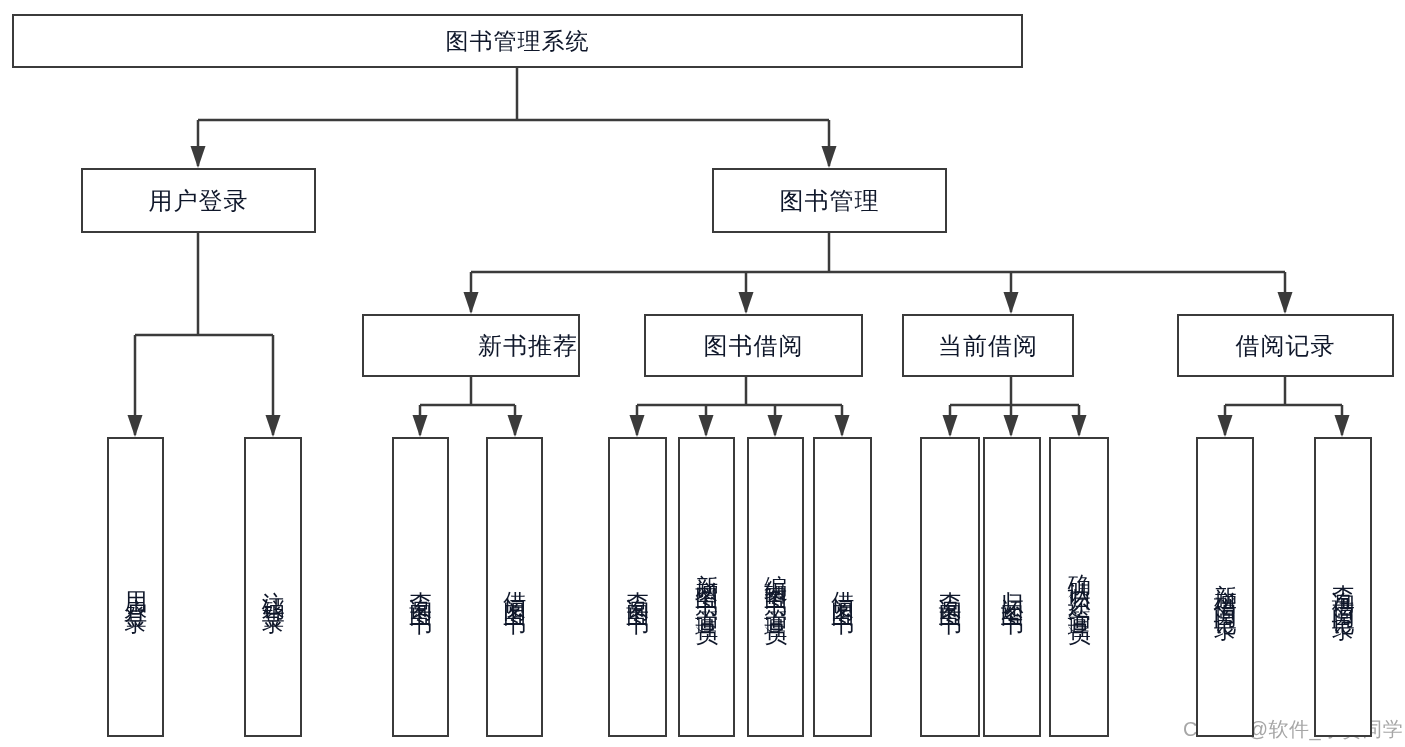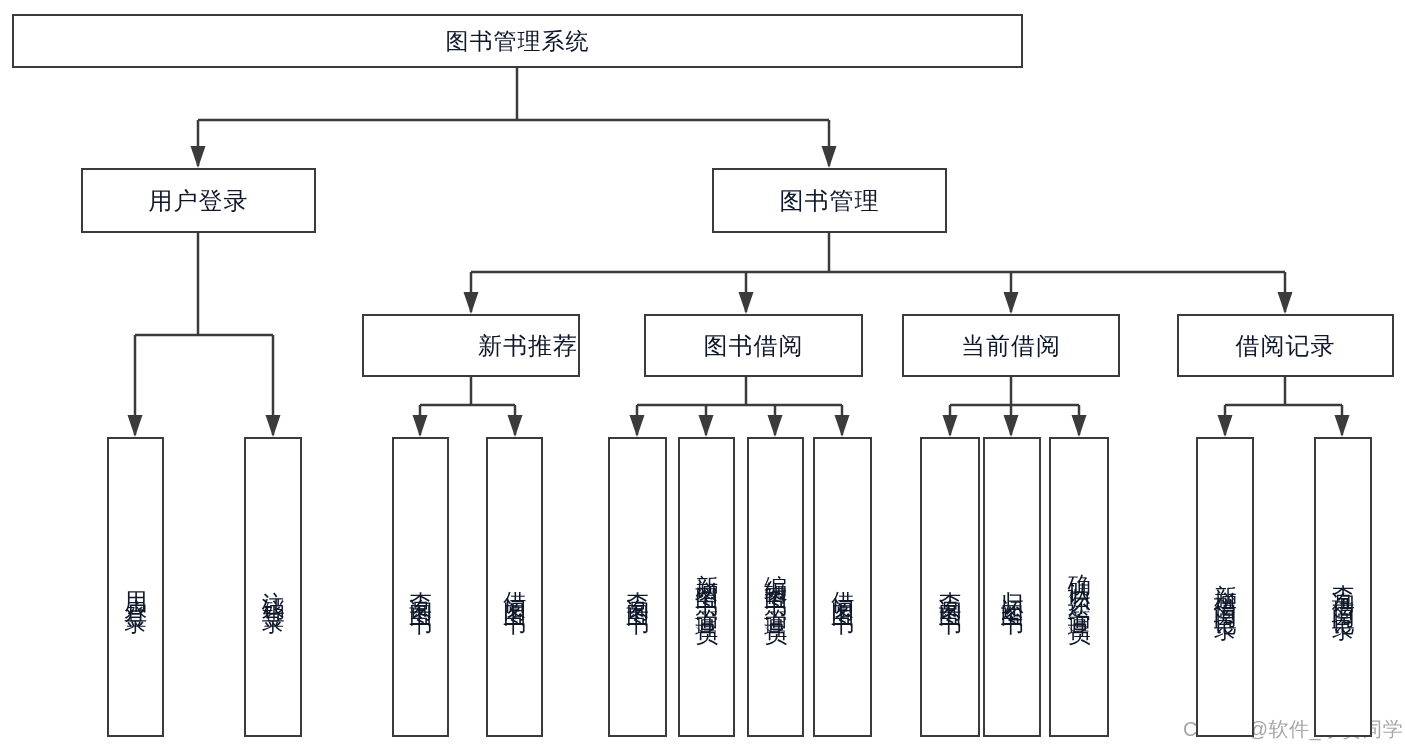--- a/index.html
+++ b/index.html
@@ -115,21 +115,21 @@
     </div>
     <div class="node hbox" style="left: 712px; top: 168px; width: 235px; height: 65px;">
       <span>图书管理</span>
     </div>
     <div class="node hbox" style="left: 362px; top: 314px; width: 218px; height: 63px; justify-content: flex-end;">
       <span>新书推荐</span>
     </div>
     <div class="node hbox" style="left: 637px; top: 314px; width: 219px; height: 63px; margin-left: 7px;">
       <span>图书借阅</span>
     </div>
-    <div class="node hbox" style="left: 902px; top: 314px; width: 218px; height: 63px;">
+    <div class="node hbox" style="left: 902px; top: 314px; width: 172px; height: 63px;">
       <span>当前借阅</span>
     </div>
     <div class="node hbox" style="left: 1177px; top: 314px; width: 217px; height: 63px;">
       <span>借阅记录</span>
     </div>
     <div class="node vbox" style="left: 107px; top: 437px; width: 57px; height: 300px;">
       <span>用户登录</span>
     </div>
     <div class="node vbox" style="left: 244px; top: 437px; width: 58px; height: 300px;">
       <span>注销登录</span>

